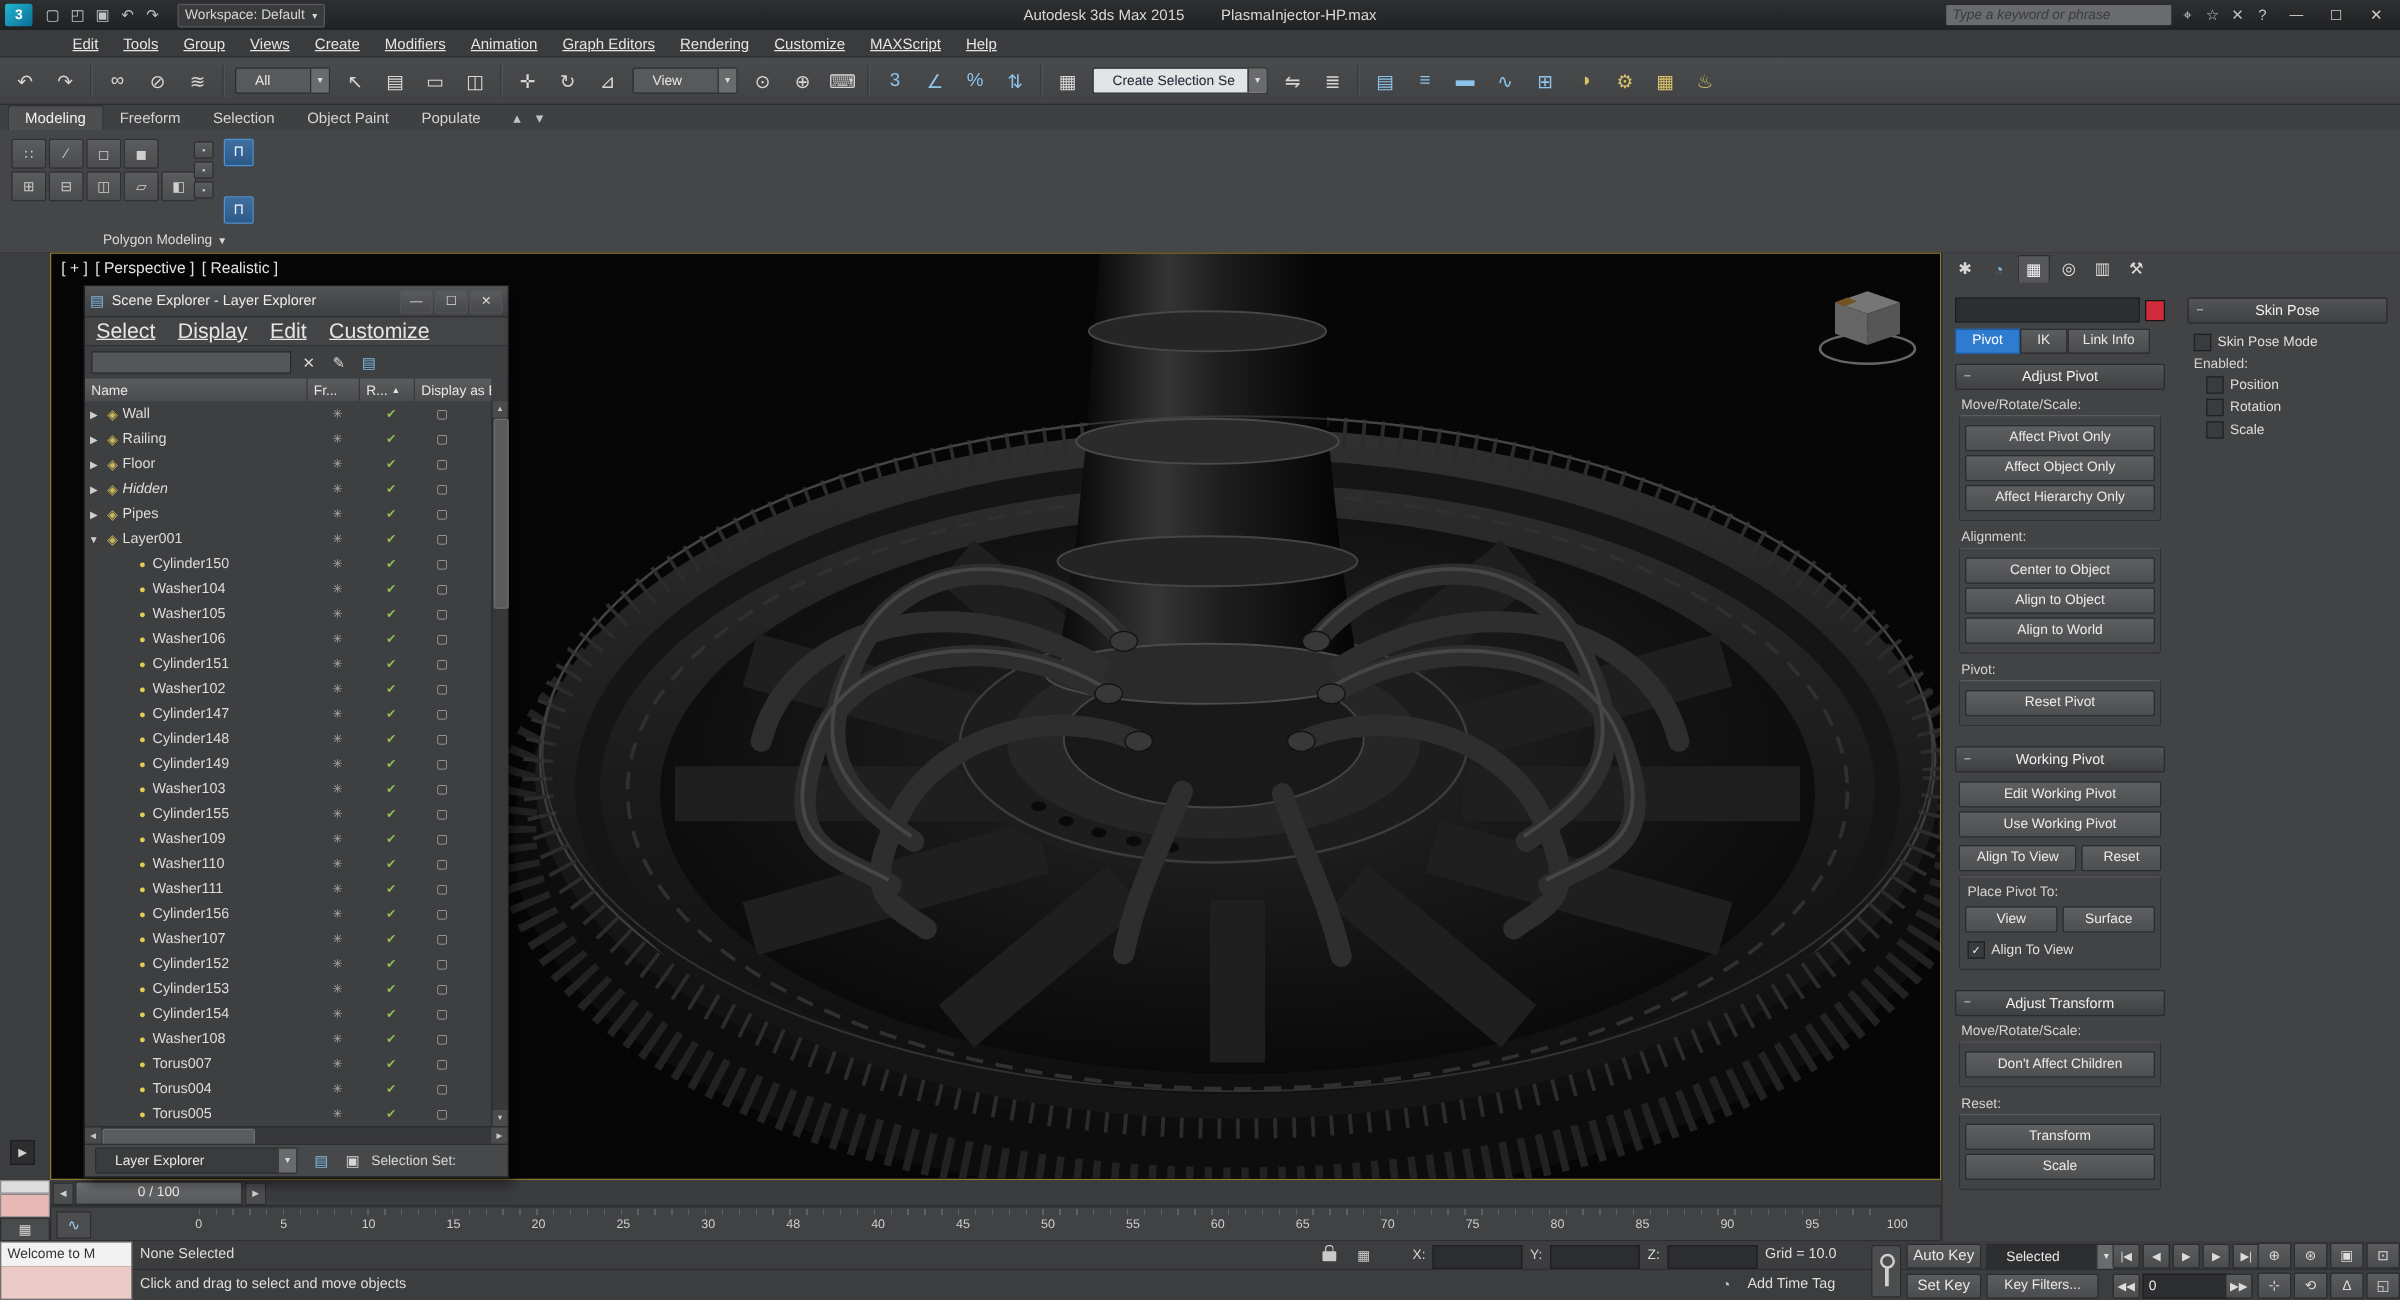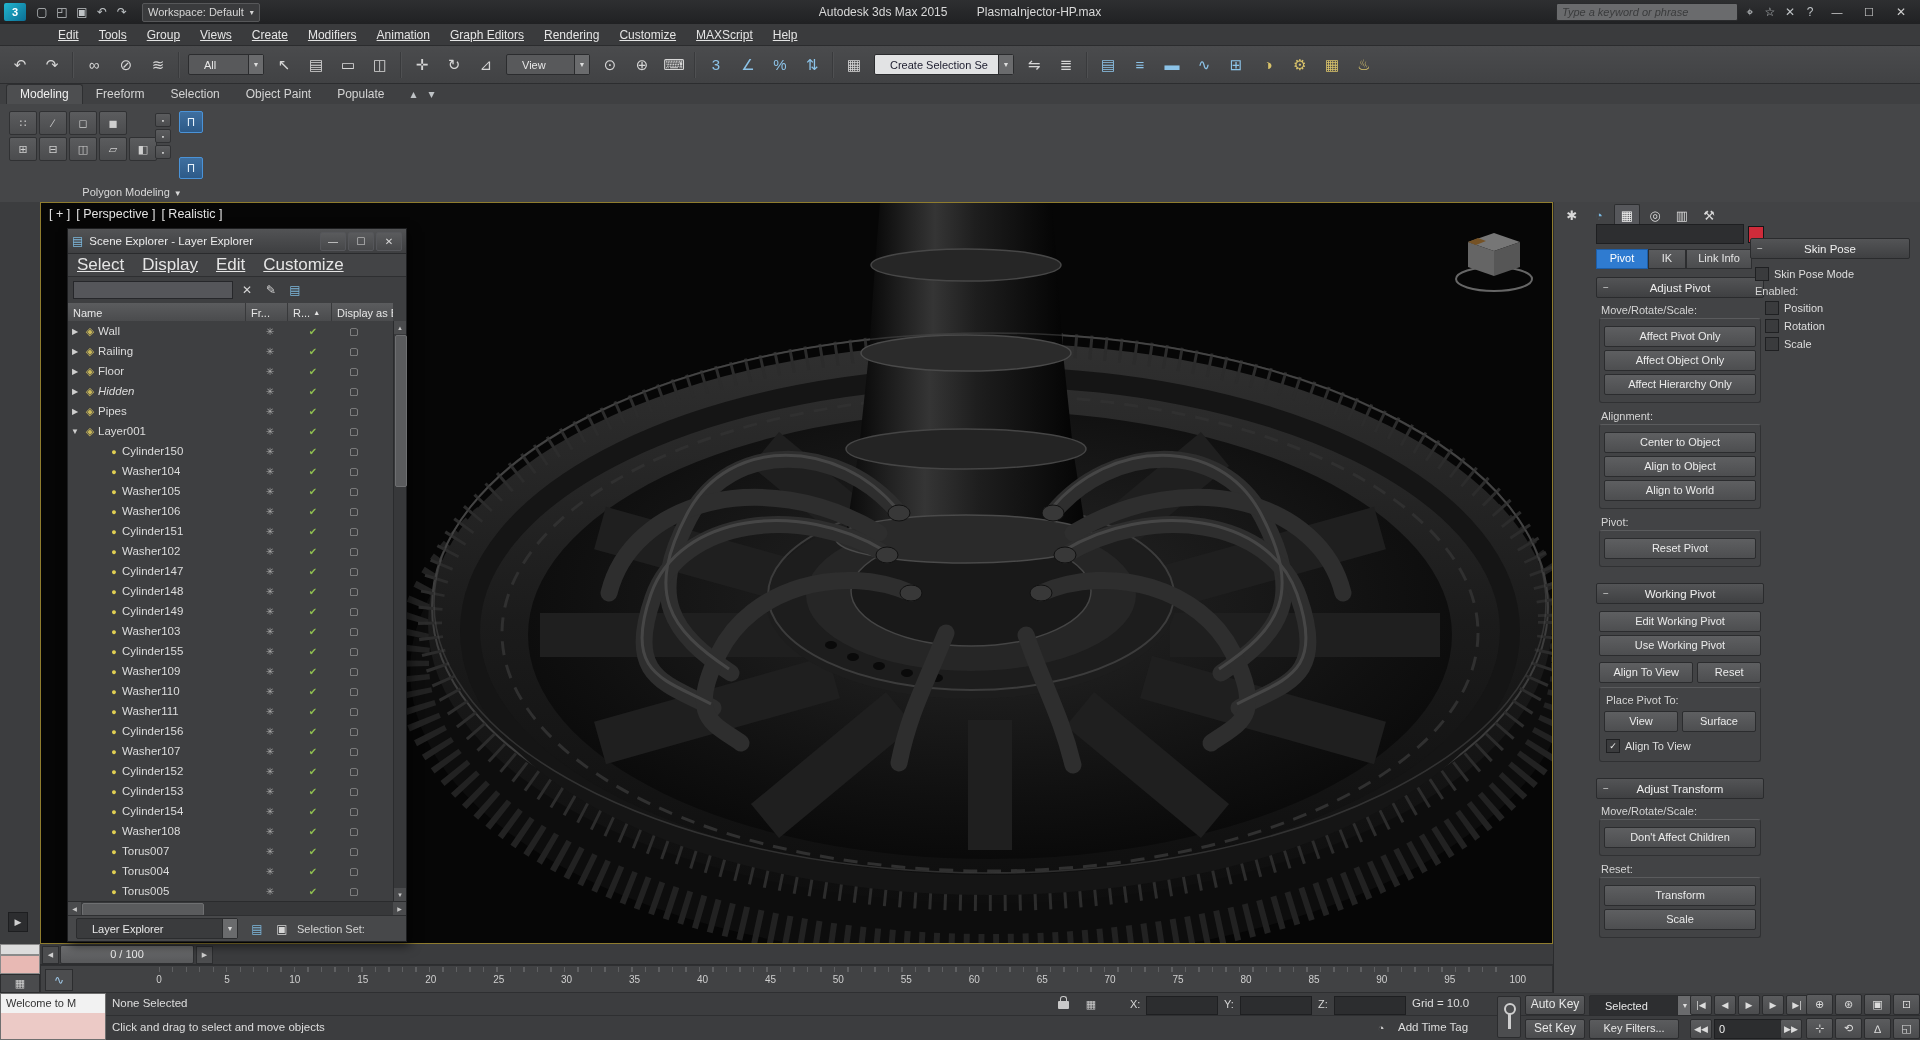--- a/index.html
+++ b/index.html
@@ -114,21 +114,21 @@
            display:flex;align-items:center;padding:0 4px;gap:5px;box-sizing:border-box;}
   .sx-foot .combo{width:150px;background:#3a3b3d;}
   .sx-foot .combo .ctext{flex:1;}
   .sx-foot .lbl{font-size:11px;color:#d6d6d6;}
   
   .cp{position:absolute;left:1553px;top:202px;width:367px;height:791px;background:#424345;border-left:1px solid #2a2b2d;box-sizing:border-box;}
   .cp-tabs{height:26px;display:flex;align-items:center;padding-left:6px;gap:3px;}
   .cpt{width:24px;height:21px;display:flex;align-items:center;justify-content:center;font-size:13px;color:#d8d8d8;border-radius:2px 2px 0 0;}
   .cpt.blue{color:#79b7e0;}
   .cpt.on{background:#56575b;border:1px solid #2c2d2f;border-bottom:none;color:#f2f2f2;}
-  .cp-left{position:absolute;left:10px;top:22px;width:168px;margin-left:32px;}
+  .cp-left{position:absolute;left:10px;top:36px;width:168px;}
   .cp-right{position:absolute;left:196px;top:36px;width:160px;}
   .namerow{display:flex;align-items:center;gap:4px;margin-bottom:5px;}
   .nameinput{flex:1;height:16px;background:#2d2e30;border:1px solid #1e1f21;color:#eee;font-size:11px;outline:none;}
   .swatch{width:15px;height:15px;background:#cf2b3a;border:1px solid #151517;}
   .modes{display:flex;margin-bottom:8px;}
   .mbtn{height:18px;line-height:17px;text-align:center;font-size:11px;background:linear-gradient(#5b5c5e,#4b4c4e);
         border:1px solid #2c2d2f;color:#e6e6e6;}
   .mbtn.on{background:#2f7bd0;border-color:#1d5ea8;color:#fff;}
   .m-pivot{width:50px;}.m-ik{width:36px;}.m-link{width:64px;}
   .roll{margin-bottom:7px;}
@@ -1174,21 +1174,21 @@
     <div class="tb-ticksline"></div>
     <div class="tb-nums">
 
     <span>0</span>
         <span>5</span>
         <span>10</span>
         <span>15</span>
         <span>20</span>
         <span>25</span>
         <span>30</span>
-        <span>35</span>
+        <span>48</span>
         <span>40</span>
         <span>45</span>
         <span>50</span>
         <span>55</span>
         <span>60</span>
         <span>65</span>
         <span>70</span>
         <span>75</span>
         <span>80</span>
         <span>85</span>

